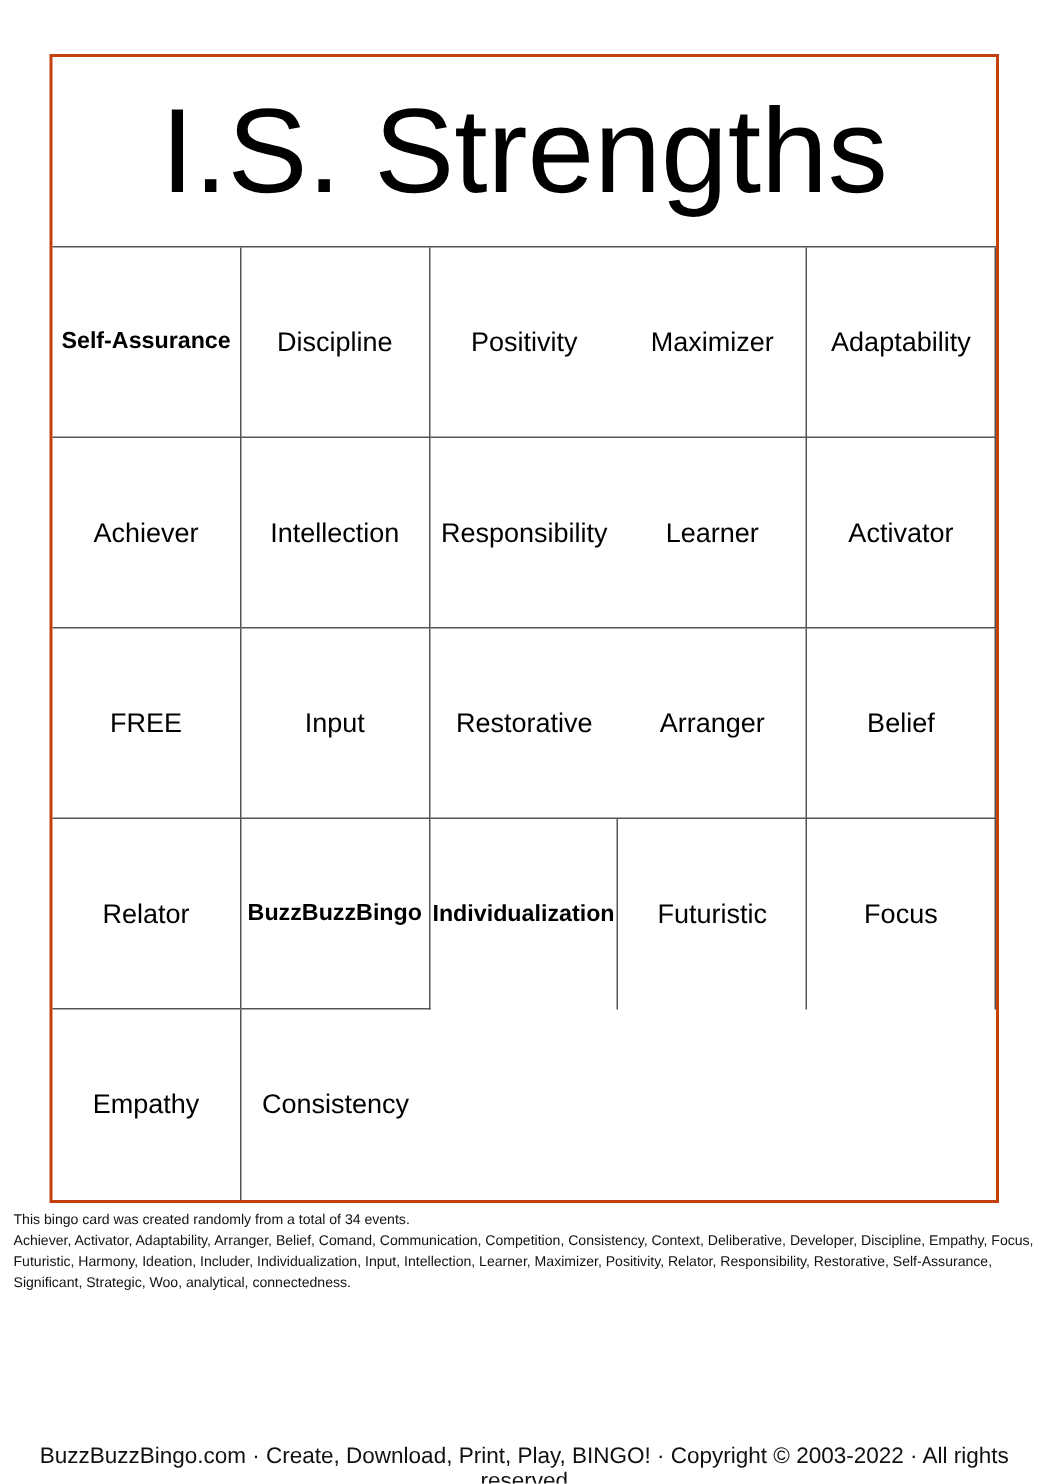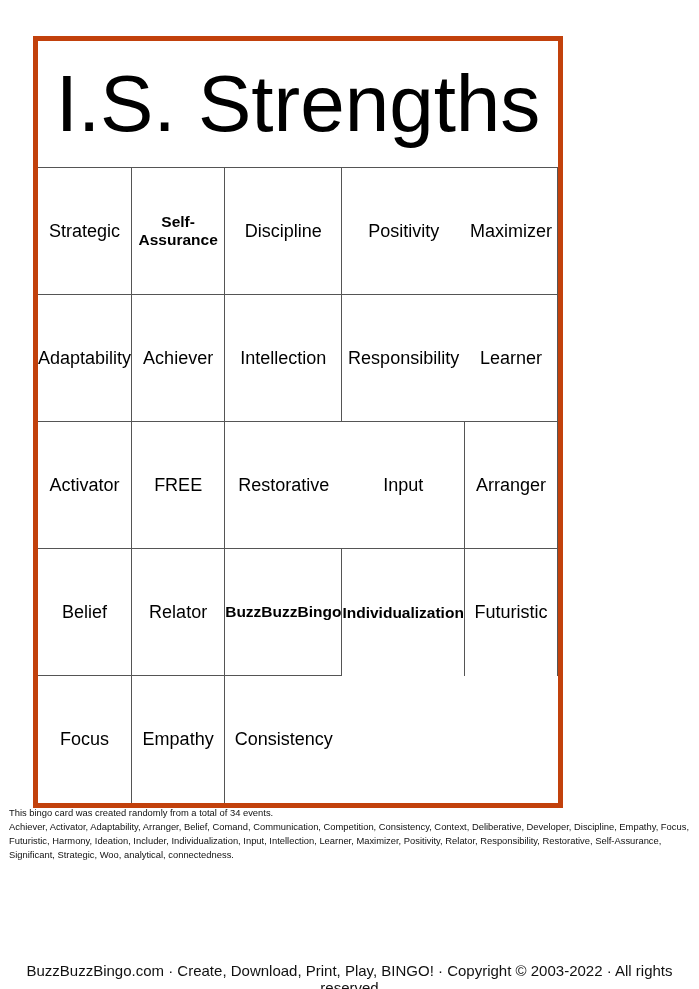--- a/index.html
+++ b/index.html
@@ -1,48 +1,47 @@
 <!DOCTYPE html>
 <html><head>
 <meta charset="utf-8">
 <style>
   html, body { margin: 0; padding: 0; background: #ffffff; }
   body { width: 699px; height: 989px; position: relative; font-family: "Liberation Sans", sans-serif; color: #000; }
-  .card { position: absolute; left: 33px; top: 36px; width: 530px; border: 5px solid #c2410c; box-sizing: border-box; }
+  .card { position: absolute; left: 33px; top: 36px; width: 633px; border: 2px solid #c2410c; box-sizing: border-box; }
   .title { height: 127px; display: flex; align-items: center; justify-content: center; font-size: 80px; border-bottom: 1px solid #555; box-sizing: border-box; }
   .grid { display: grid; grid-template-columns: repeat(5, 1fr); }
   .cell { height: 127px; display: flex; align-items: center; justify-content: center; text-align: center; font-size: 18px; border-right: 1px solid #555; border-bottom: 1px solid #555; box-sizing: border-box; }
   .cell.last-col { border-right: none; }
   .cell.last-row { border-bottom: none; }
   .cell.small { font-size: 15.5px; font-weight: bold; }
   .info { position: absolute; left: 9px; top: 806px; width: 685px; font-size: 9.4px; line-height: 14px; color: #111; }
   .footer { position: absolute; left: 0; top: 962px; width: 699px; text-align: center; font-size: 15px; color: #111; }
 </style>
 </head>
 <body>
 
 <div class="card">
   <div class="title">I.S. Strengths</div>
   <div class="grid">
-    <div class="cell">Strategic</div>
     <div class="cell small">Self-Assurance</div>
     <div class="cell">Discipline</div>
     <div class="cell last-col">Positivity</div>
 
     <div class="cell">Maximizer</div>
     <div class="cell">Adaptability</div>
     <div class="cell">Achiever</div>
     <div class="cell">Intellection</div>
     <div class="cell last-col">Responsibility</div>
 
     <div class="cell">Learner</div>
     <div class="cell">Activator</div>
     <div class="cell">FREE</div>
+    <div class="cell">Input</div>
     <div class="cell last-col">Restorative</div>
-    <div class="cell">Input</div>
 
     <div class="cell">Arranger</div>
     <div class="cell">Belief</div>
     <div class="cell">Relator</div>
     <div class="cell small">BuzzBuzzBingo</div>
 
     <div class="cell last-row small">Individualization</div>
     <div class="cell last-row">Futuristic</div>
     <div class="cell last-row">Focus</div>
     <div class="cell last-row">Empathy</div>

